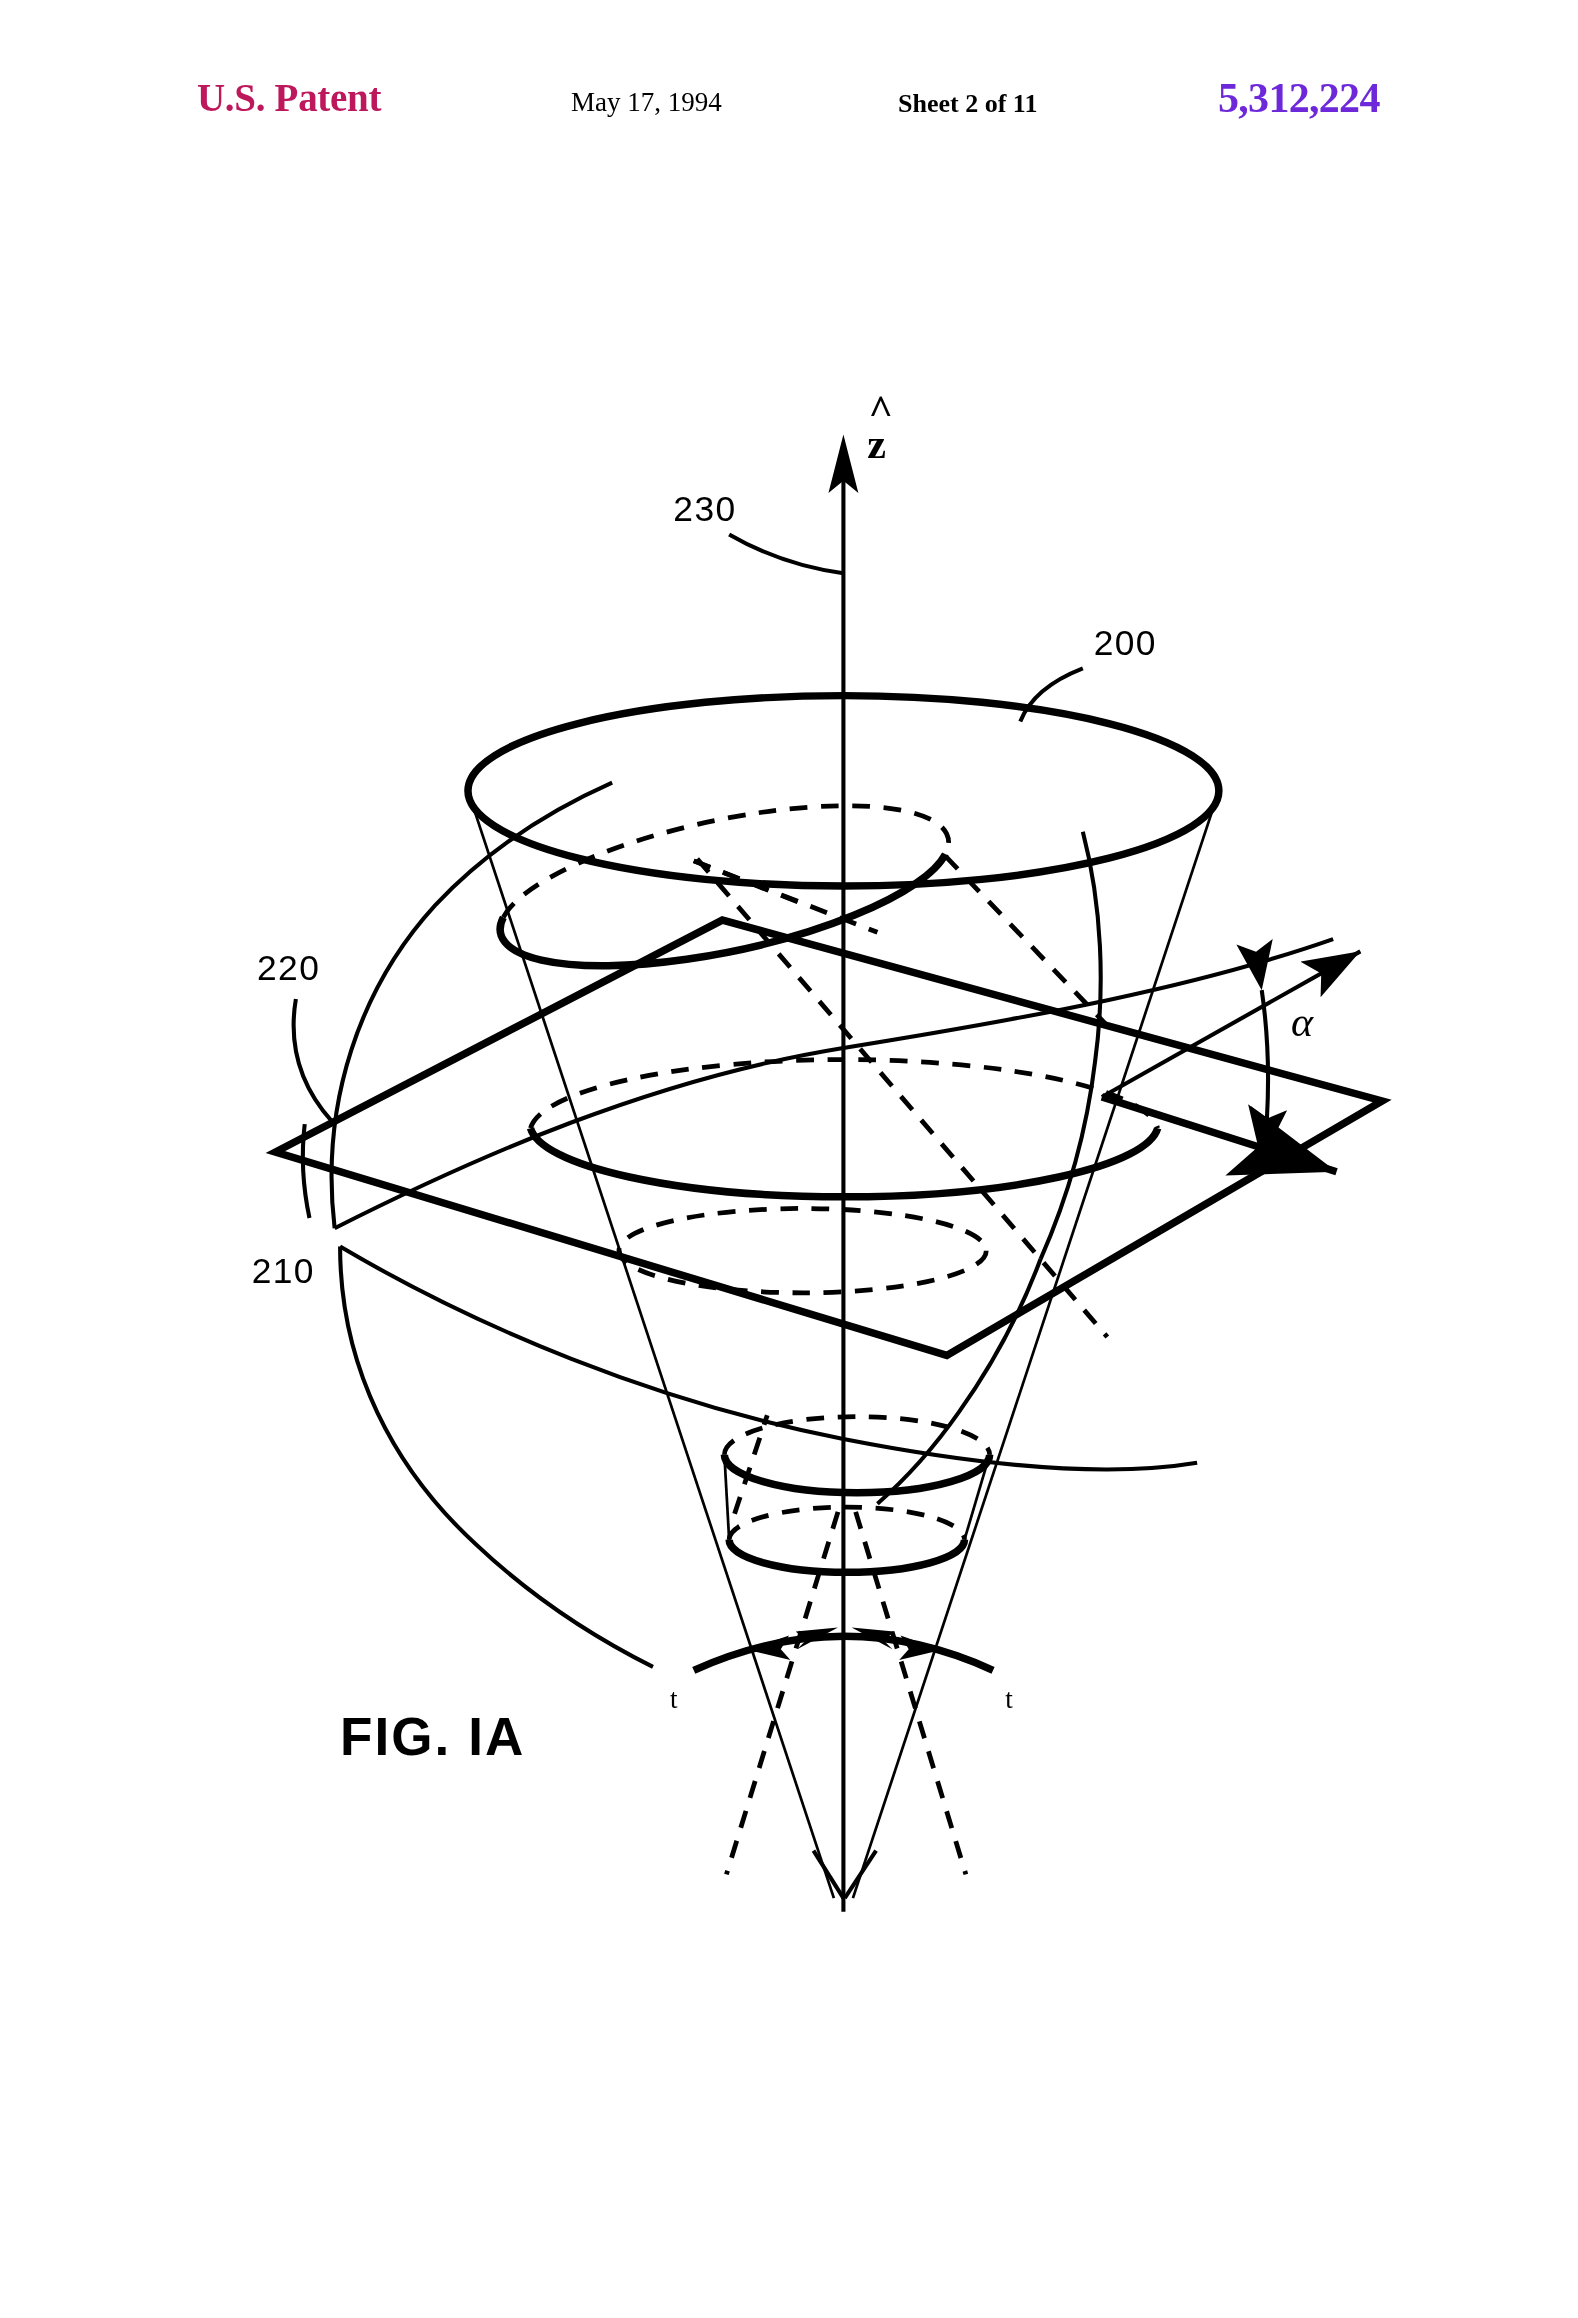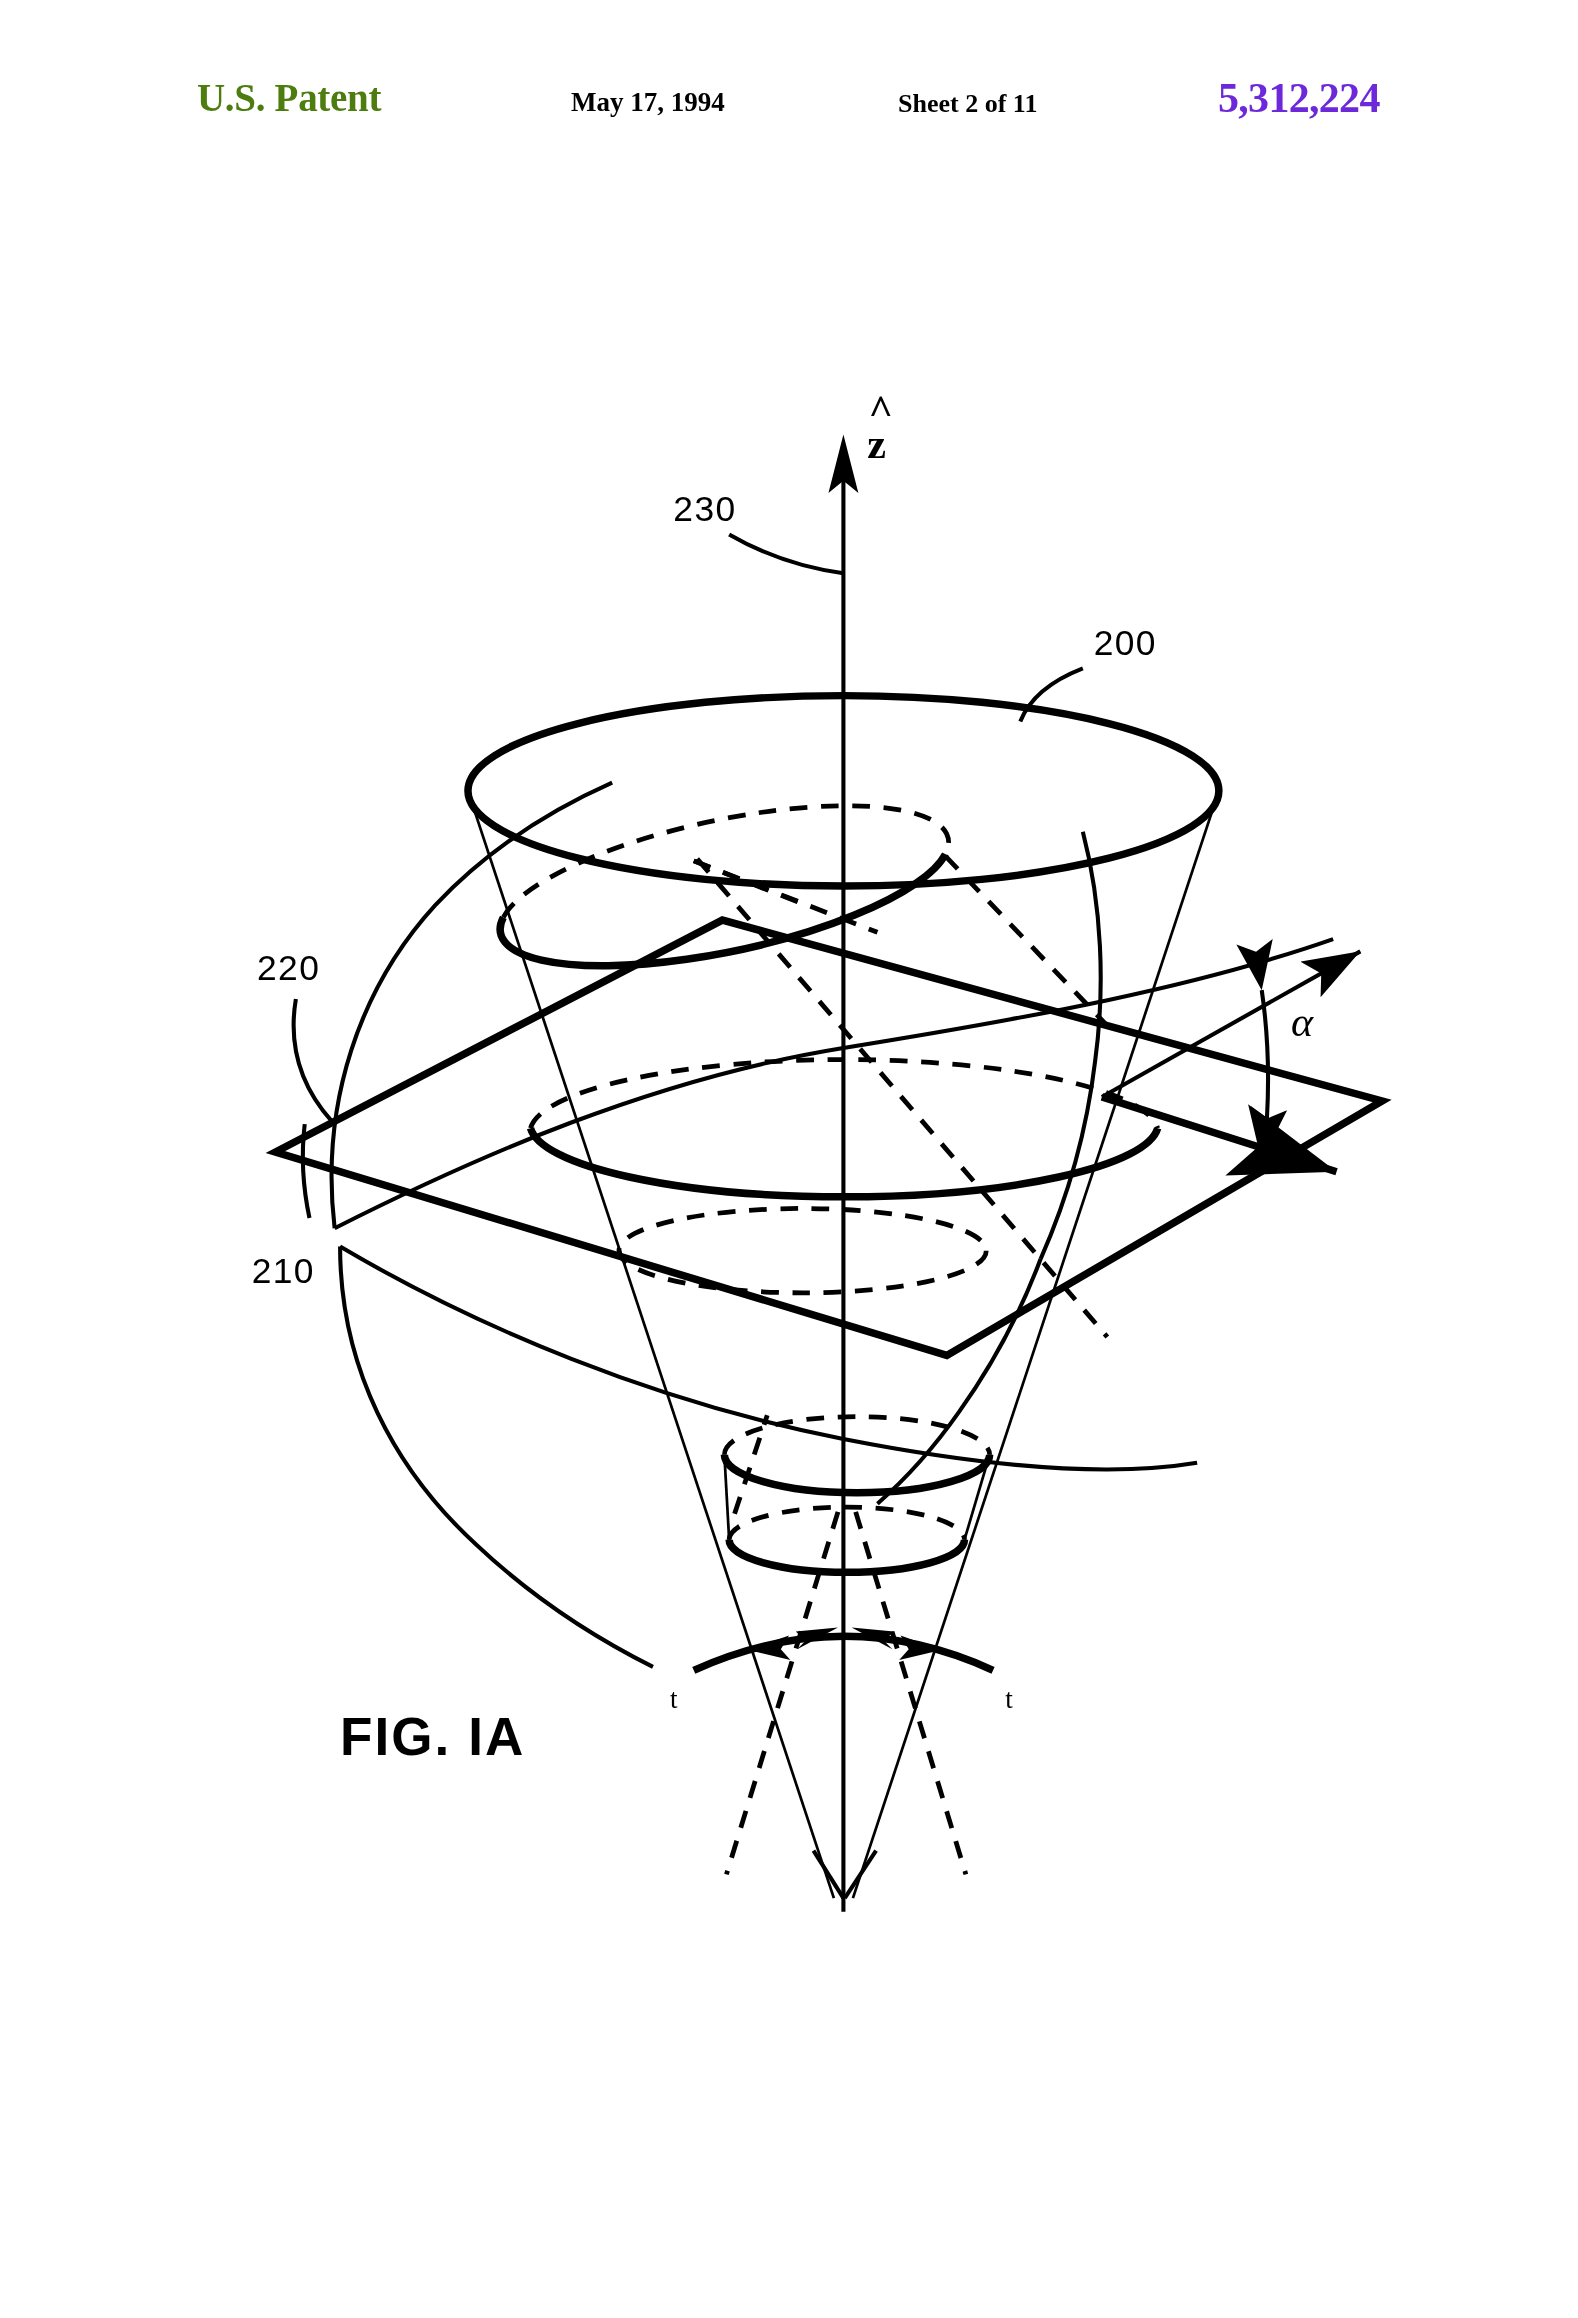--- a/index.html
+++ b/index.html
@@ -30,29 +30,29 @@
     height: 61px;
   }
   .hdr-patent {
     position: absolute;
     left: 197px;
     top: 0px;
     font-family: "Liberation Serif", serif;
     font-weight: bold;
     font-size: 39px;
     letter-spacing: -0.3px;
-    color: #4d7c0f;
+    color: #be185d;
     white-space: nowrap;
   }
   .hdr-date {
     position: absolute;
     left: 571px;
     top: 12.2px;
     font-family: "Liberation Serif", serif;
-    font-weight: bold;
+    font-weight: normal;
     font-size: 27px;
     color: #000;
     white-space: nowrap;
   }
   .hdr-sheet {
     position: absolute;
     left: 898px;
     top: 13.6px;
     font-family: "Liberation Serif", serif;
     font-weight: bold;

